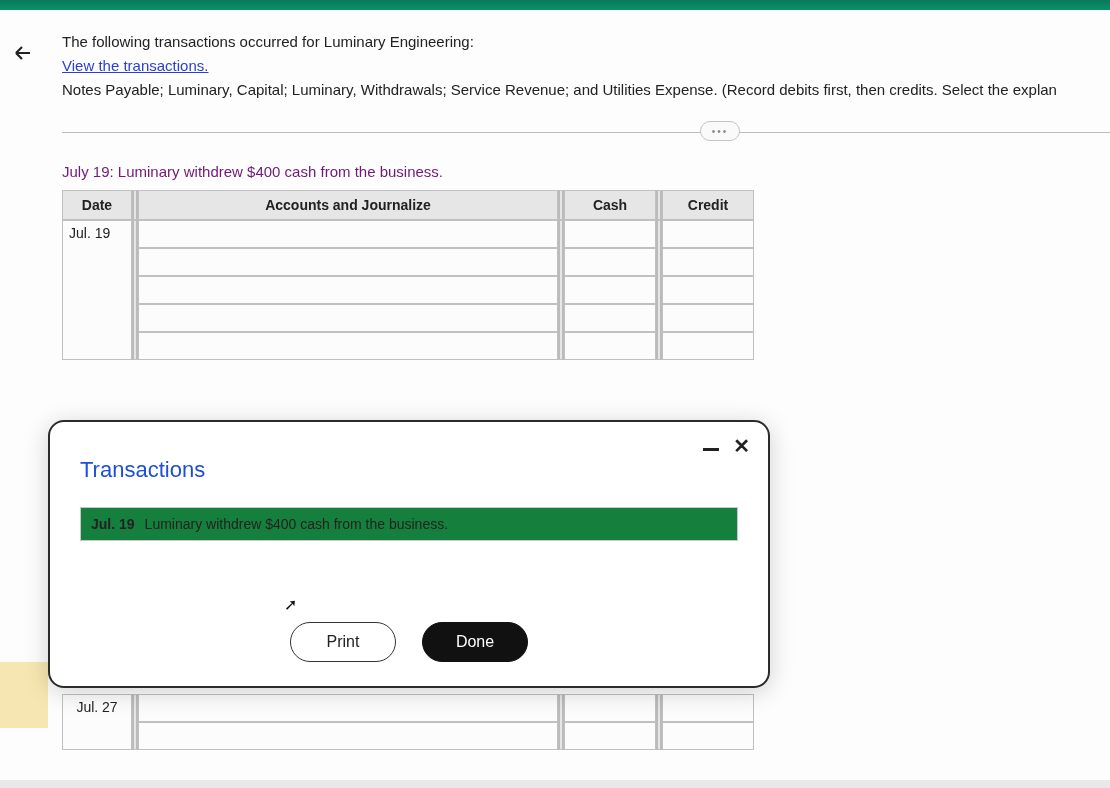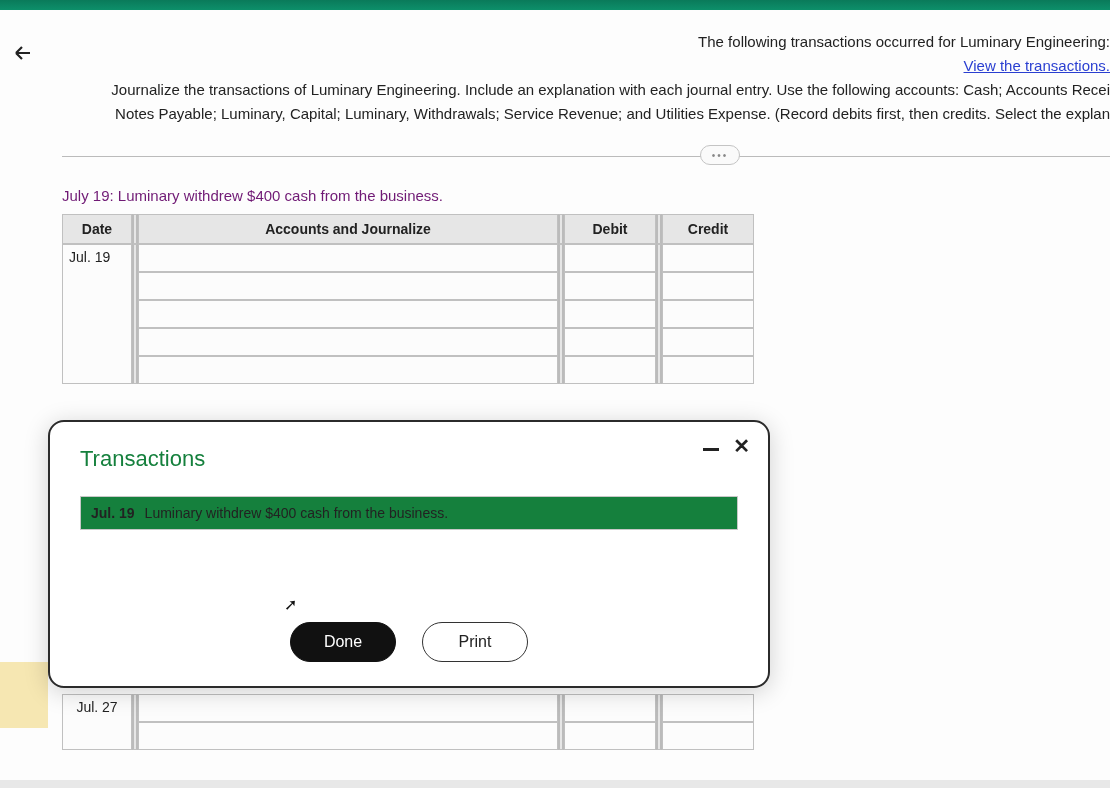--- a/index.html
+++ b/index.html
@@ -29,21 +29,21 @@
     top: 28px;
     width: 30px;
     height: 30px;
     cursor: pointer;
     display:flex;align-items:center;justify-content:center;
   }
   .back-arrow svg { stroke:#222; stroke-width:2.2; fill:none; }
   .content {
     padding: 20px 0 0 62px;
   }
-  .qtext { font-size:15px; color:#222; line-height:1.6;text-align:right; }
+  .qtext { font-size:15px; color:#222; line-height:1.6; }
   .link { color:#2a3fd1; text-decoration:underline; cursor:pointer; }
   .hr-line {
     border:none;
     border-top:1px solid #bbb;
     margin:30px 0 0 0;
     position:relative;
   }
   .ellipsis-pill{
     position:absolute;
     right:370px;
@@ -109,22 +109,22 @@
     width:722px;
     height:268px;
     background:#ffffff;
     border:2px solid #2b2b2b;
     border-radius:16px;
     box-shadow:0 4px 24px rgba(0,0,0,0.18);
     padding:20px 24px;
   }
   .modal-title{
     font-size:22px;
-    color:#15803d;
-    margin:4px 0 24px 6px;
+    color:#1d4ed8;
+    margin:15px 0 24px 6px;
   }
   .modal-controls{
     position:absolute;
     right:18px;top:14px;
     display:flex;gap:14px;align-items:center;
   }
   .modal-min{
     width:16px;height:3px;background:#222;cursor:pointer;
     margin-top:6px;
   }
@@ -192,38 +192,37 @@
     <svg width="24" height="24" viewBox="0 0 24 24">
         <path d="M5 12 H19 M5 12 L11 6 M5 12 L11 18"></path>
       </svg>
   </div>
 
   <div class="left-highlight"></div>
 
   <div class="content">
     <div class="qtext">The following transactions occurred for Luminary Engineering:</div>
     <div class="qtext"><span class="link">View the transactions.</span></div>
-    <div class="qtext">Journalize the transactions of Luminary Engineering. Include an explanation with each journal entry. Use the following accounts: Cash; Accounts Recei</div>
     <div class="qtext">Notes Payable; Luminary, Capital; Luminary, Withdrawals; Service Revenue; and Utilities Expense. (Record debits first, then credits. Select the explan</div>
 
     <div style="position:relative;">
       <hr class="hr-line">
       <div class="ellipsis-pill">•••</div>
     </div>
 
     <div class="sub-heading">July 19: Luminary withdrew $400 cash from the business.</div>
 
     <table class="jtable">
       <tbody>
           <tr>
         <th class="date-col">Date</th>
         <th class="sep-col"></th>
         <th class="acct-col">Accounts and Journalize</th>
         <th class="sep-col"></th>
-        <th class="num-col">Debit</th>
+        <th class="num-col">Cash</th>
         <th class="sep-col"></th>
         <th class="num-col">Credit</th>
       </tr>
       <tr>
         <td class="datecell" rowspan="5">Jul. 19</td>
         <td class="sep-col" rowspan="5"></td>
         <td class="cell"><input style=""></td>
         <td class="sep-col" rowspan="5"></td>
         <td class="cell"><input style=""></td>
         <td class="sep-col" rowspan="5"></td>
@@ -278,18 +277,18 @@
     <div class="modal-controls">
       <div class="modal-min"></div>
       <div class="modal-close">✕</div>
     </div>
     <div class="modal-title">Transactions</div>
     <div class="trans-row">
       <b>Jul. 19</b><span>Luminary withdrew $400 cash from the business.</span>
     </div>
     <div class="cursor-arrow">➚</div>
     <div class="modal-buttons">
+      <div class="btn">Print</div>
       <div class="btn primary">Done</div>
-      <div class="btn">Print</div>
     </div>
   </div>
 
 </div>
 
 </body></html>

